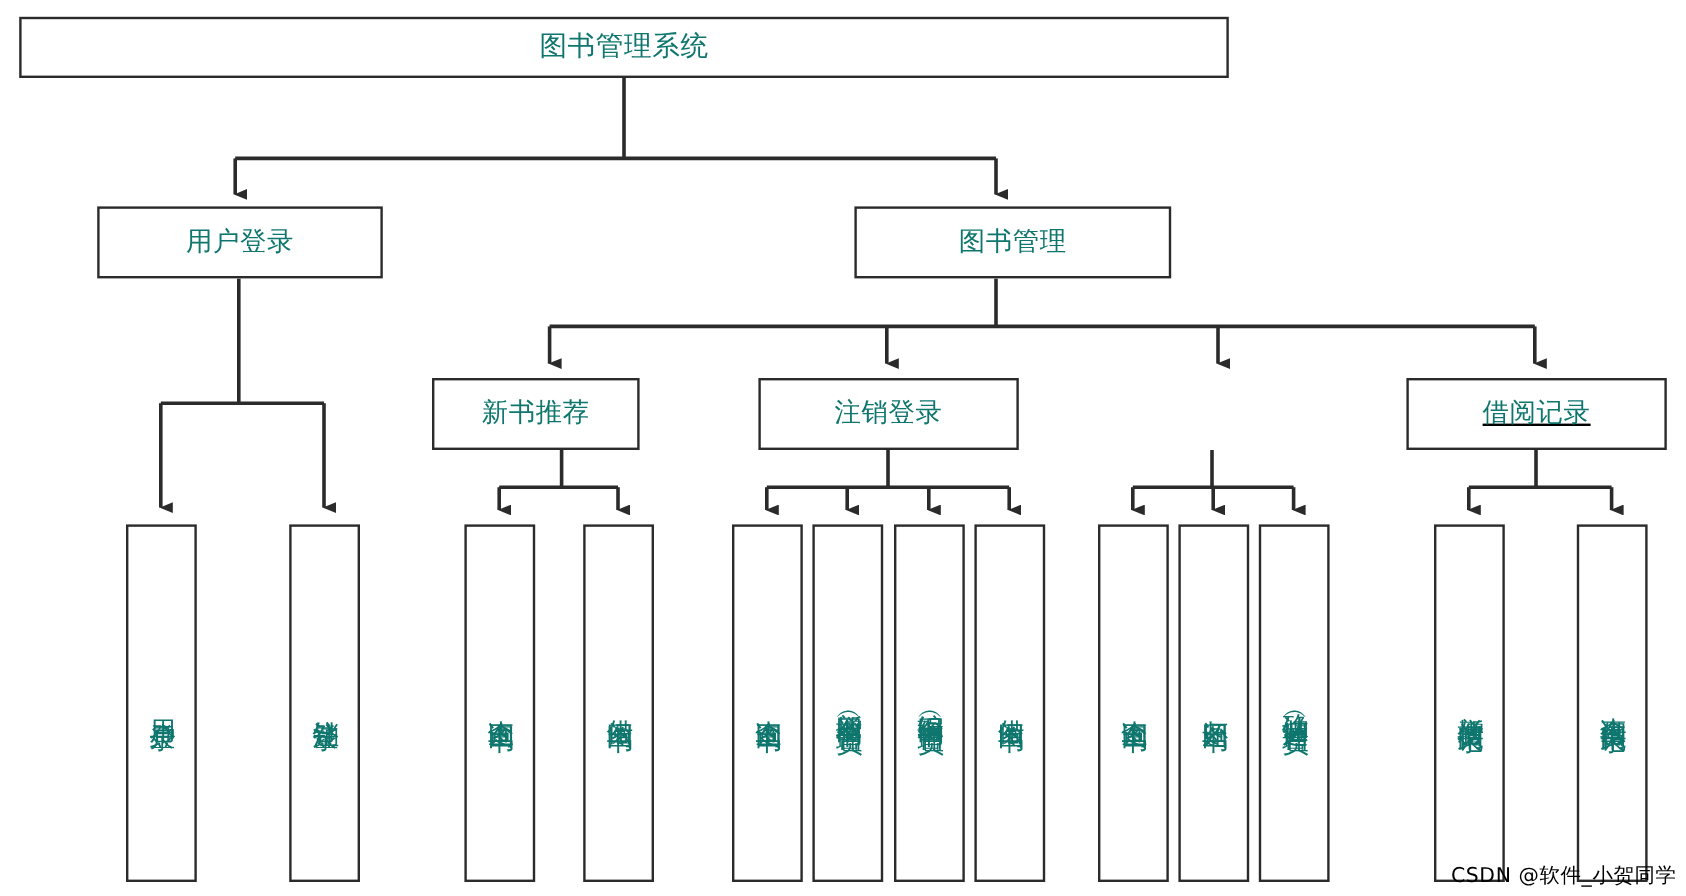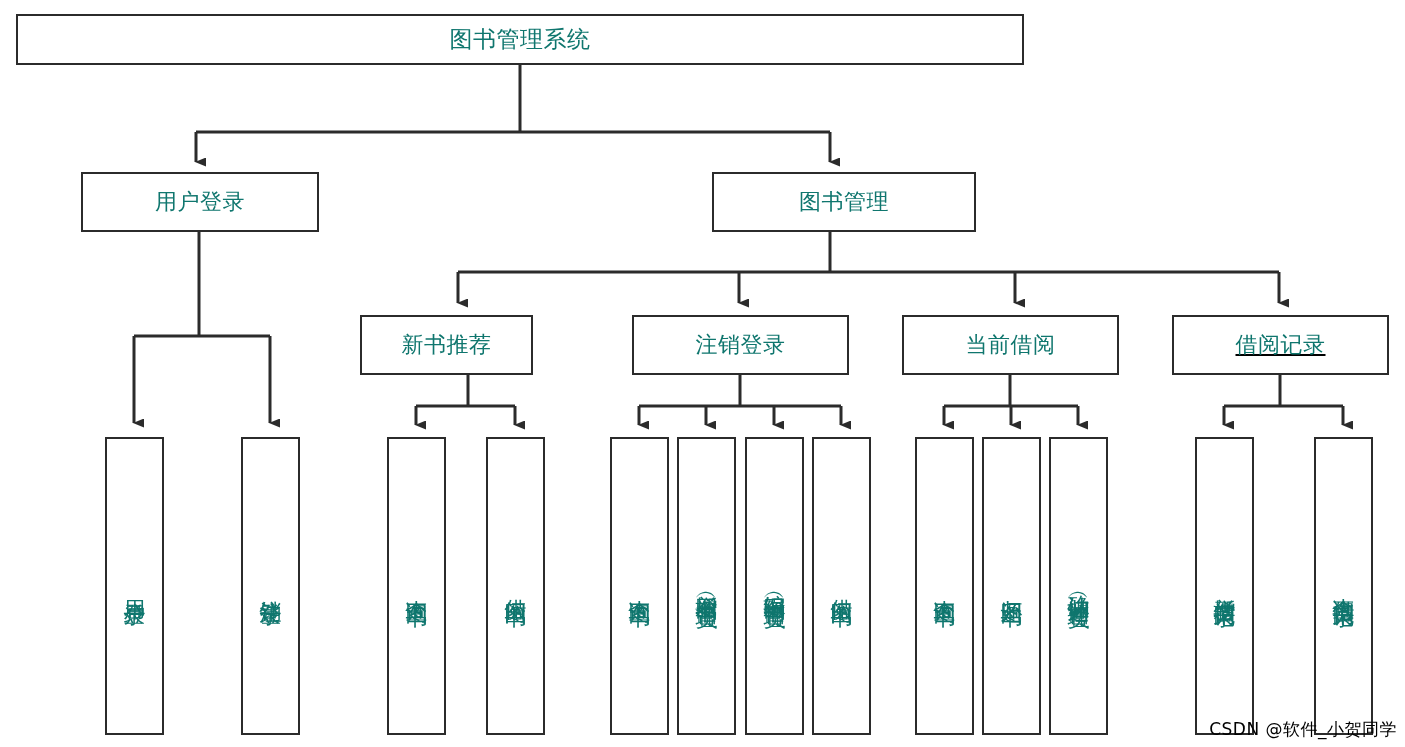--- a/index.html
+++ b/index.html
@@ -138,23 +138,20 @@
   <div class="node node-l2" style="left:712px; top:172px; width:264px; height:60px;">
     <span class="label">图书管理</span>
   </div>
 
   <div class="node node-l3" style="left:360px; top:315px; width:173px; height:60px;align-items:center;">
     <span class="label">新书推荐</span>
   </div>
   <div class="node node-l3" style="left:632px; top:315px; width:217px; height:60px;">
     <span class="label">注销登录</span>
   </div>
-  <div class="node node-l3" style="left:902px; top:315px; width:217px; height:60px;">
-    <span class="label">当前借阅</span>
-  </div>
   <div class="node node-l3" style="left:1172px; top:315px; width:217px; height:60px;text-decoration:underline;">
     <span class="label">借阅记录</span>
   </div>
 
   <div class="node node-leaf" style="left:105px; top:437px; width:59px; height:298px;">
     <span class="label">用户登录</span>
   </div>
   <div class="node node-leaf" style="left:241px; top:437px; width:59px; height:298px;">
     <span class="label">注销登录</span>
   </div>

